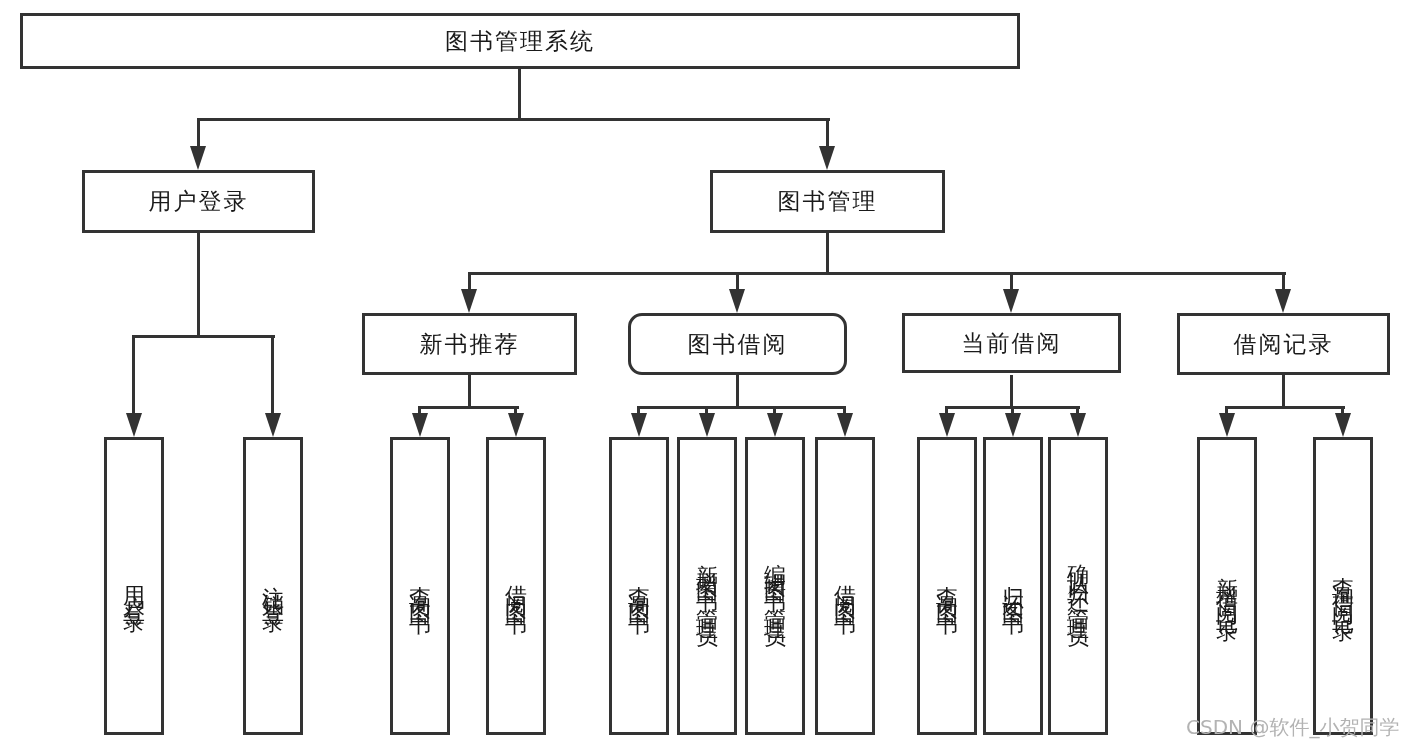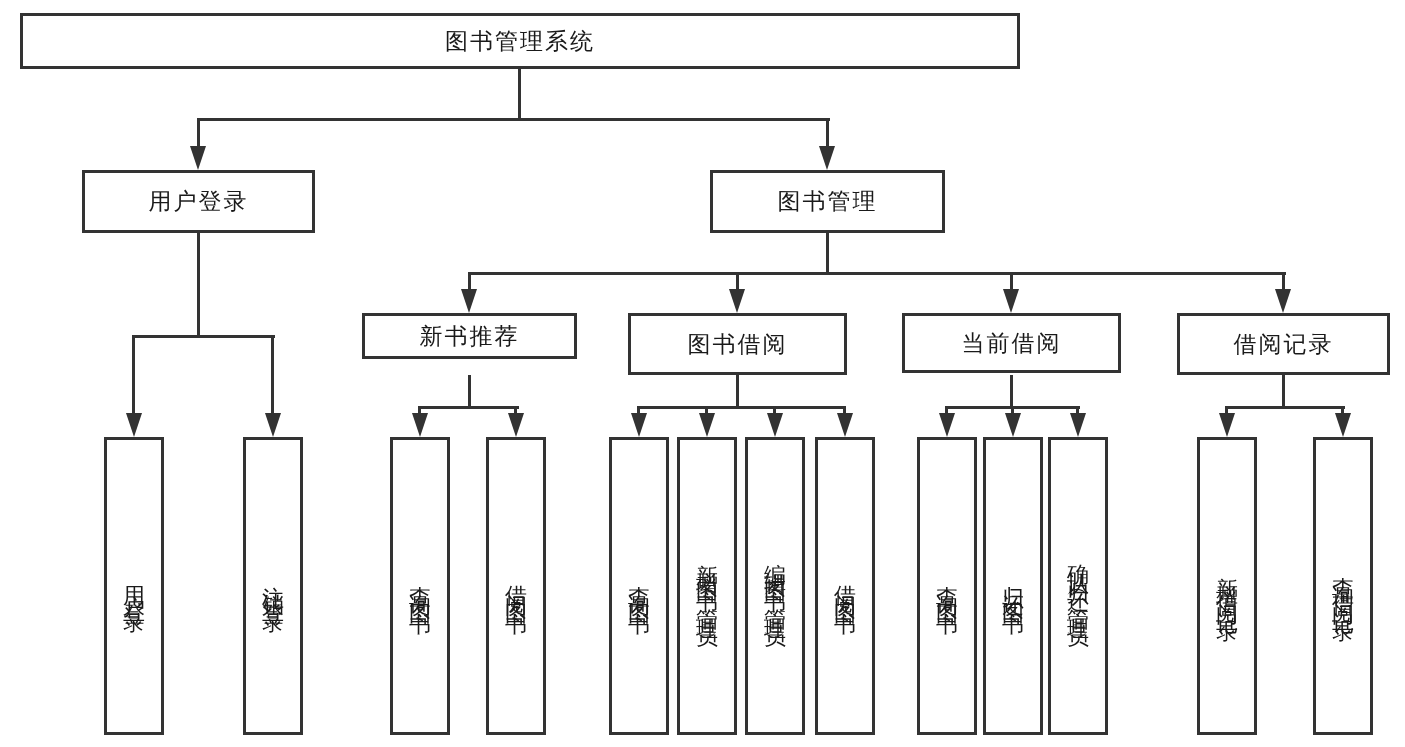--- a/index.html
+++ b/index.html
@@ -88,24 +88,24 @@
   <div class="hline" style="left:468px; top:272px; width:818px;"></div>
   <div class="vline" style="left:468px; top:272px; height:17px;"></div>
   <div class="arrow" style="left:461px; top:289px;"></div>
   <div class="vline" style="left:736px; top:272px; height:17px;"></div>
   <div class="arrow" style="left:729px; top:289px;"></div>
   <div class="vline" style="left:1010px; top:272px; height:17px;"></div>
   <div class="arrow" style="left:1003px; top:289px;"></div>
   <div class="vline" style="left:1282px; top:272px; height:17px;"></div>
   <div class="arrow" style="left:1275px; top:289px;"></div>
 
-  <div class="box" style="left:362px; top:313px; width:215px; height:46px;text-align:center;">
+  <div class="box" style="left:362px; top:313px; width:215px; height:62px;text-align:center;">
     <span class="hlabel">新书推荐</span>
   </div>
-  <div class="box" style="left:628px; top:313px; width:219px; height:62px;">
+  <div class="box" style="left:628px; top:313px; width:219px; height:62px;border-radius:14px;">
     <span class="hlabel">图书借阅</span>
   </div>
   <div class="box" style="left:902px; top:313px; width:219px; height:60px;">
     <span class="hlabel">当前借阅</span>
   </div>
   <div class="box" style="left:1177px; top:313px; width:213px; height:62px;">
     <span class="hlabel">借阅记录</span>
   </div>
 
   <div class="vline" style="left:468px; top:375px; height:31px;"></div>
@@ -179,14 +179,15 @@
     <span class="vtext">确认归还（管理员）</span>
   </div>
 
   <div class="box" style="left:1197px; top:437px; width:60px; height:298px;">
     <span class="vtext">新增借阅记录</span>
   </div>
   <div class="box" style="left:1313px; top:437px; width:60px; height:298px;">
     <span class="vtext">查询借阅记录</span>
   </div>
 
+  <div class="watermark">CSDN @软件_小贺同学</div>
 
 </div>
 
 </body></html>

